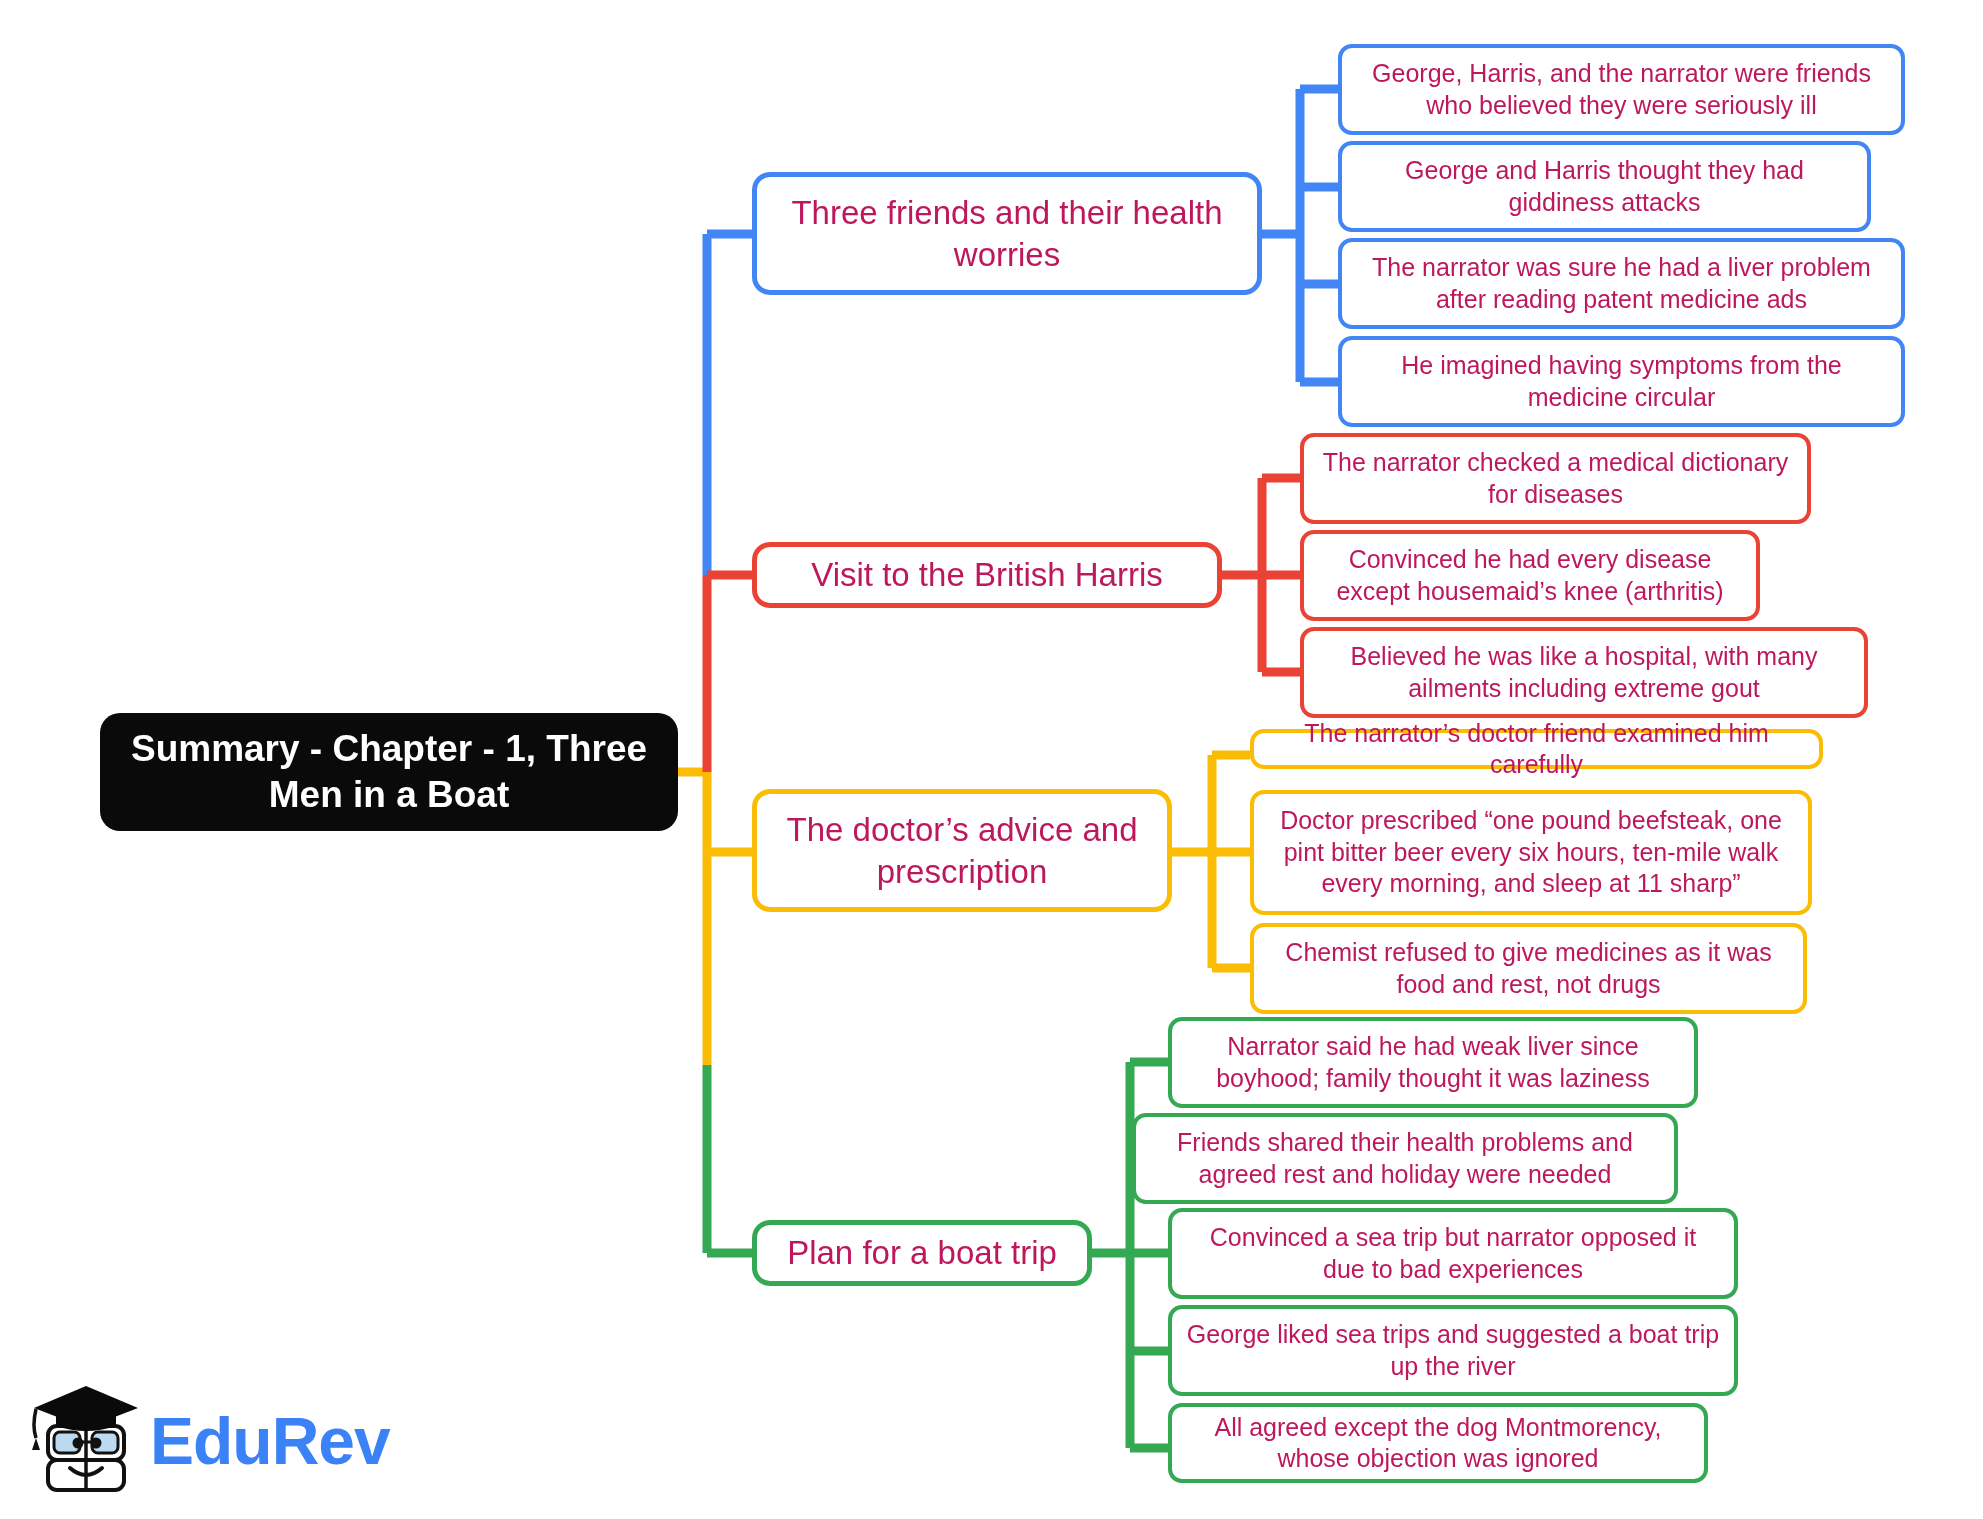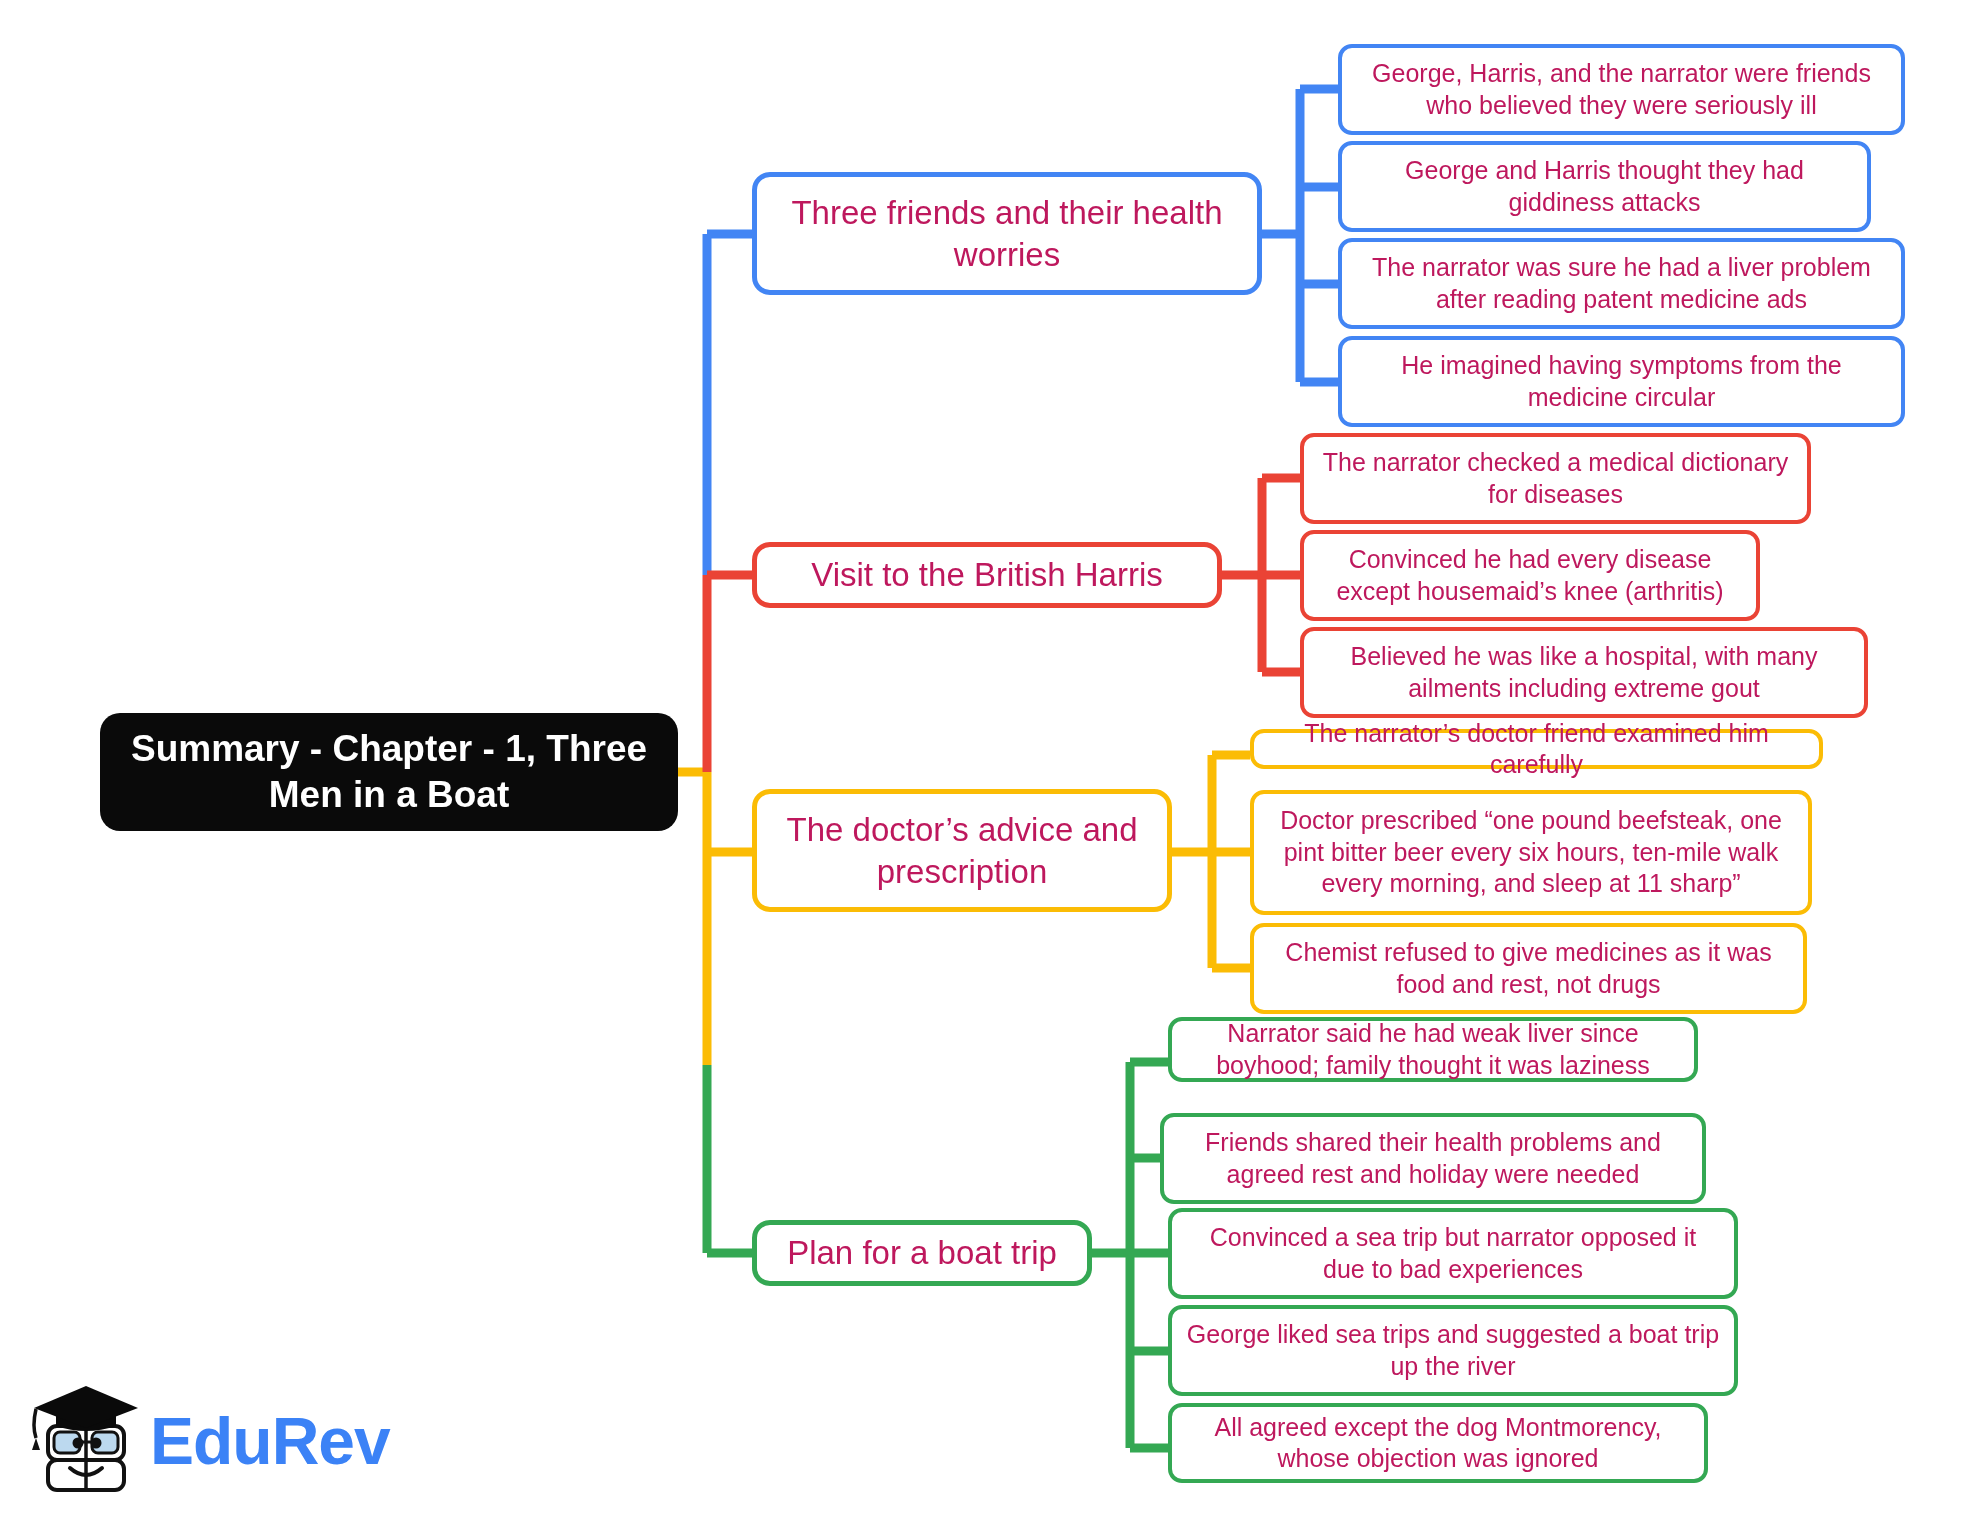--- a/index.html
+++ b/index.html
@@ -212,25 +212,25 @@
   </div>
 
   <div class="node leaf c-yellow" style="left:1250px; top:923px; width:557px; height:91px;">
     <span>Chemist refused to give medicines as it was food and rest, not drugs</span>
   </div>
 
   <div class="node branch c-green" style="left:752px; top:1220px; width:340px; height:66px;">
     <span>Plan for a boat trip</span>
   </div>
 
-  <div class="node leaf c-green" style="left:1168px; top:1017px; width:530px; height:65px;">
+  <div class="node leaf c-green" style="left:1168px; top:1017px; width:530px; height:91px;">
     <span>Narrator said he had weak liver since boyhood; family thought it was laziness</span>
   </div>
 
-  <div class="node leaf c-green" style="left:1160px; top:1113px; width:546px; height:91px;">
+  <div class="node leaf c-green" style="left:1132px; top:1113px; width:546px; height:91px;">
     <span>Friends shared their health problems and agreed rest and holiday were needed</span>
   </div>
 
   <div class="node leaf c-green" style="left:1168px; top:1208px; width:570px; height:91px;">
     <span>Convinced a sea trip but narrator opposed it due to bad experiences</span>
   </div>
 
   <div class="node leaf c-green" style="left:1168px; top:1305px; width:570px; height:91px;">
     <span>George liked sea trips and suggested a boat trip up the river</span>
   </div>

